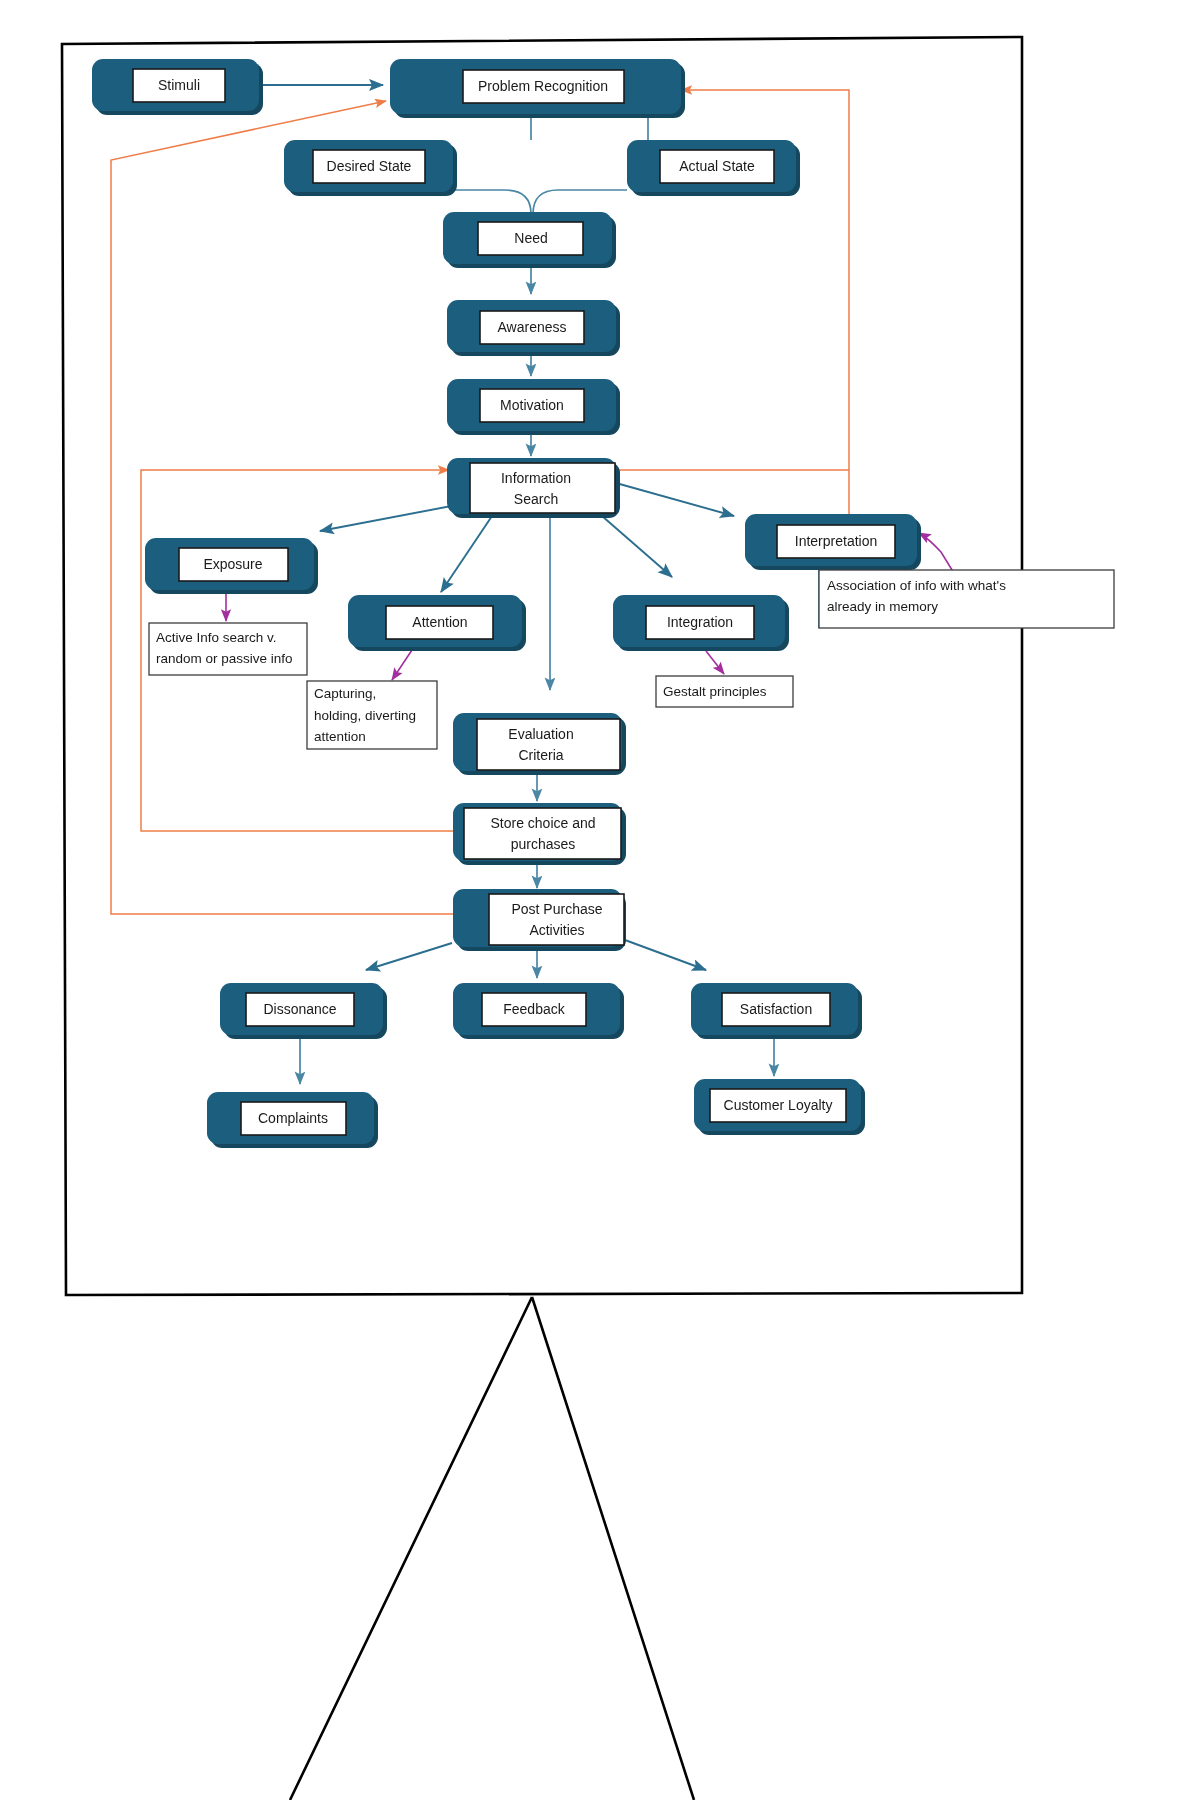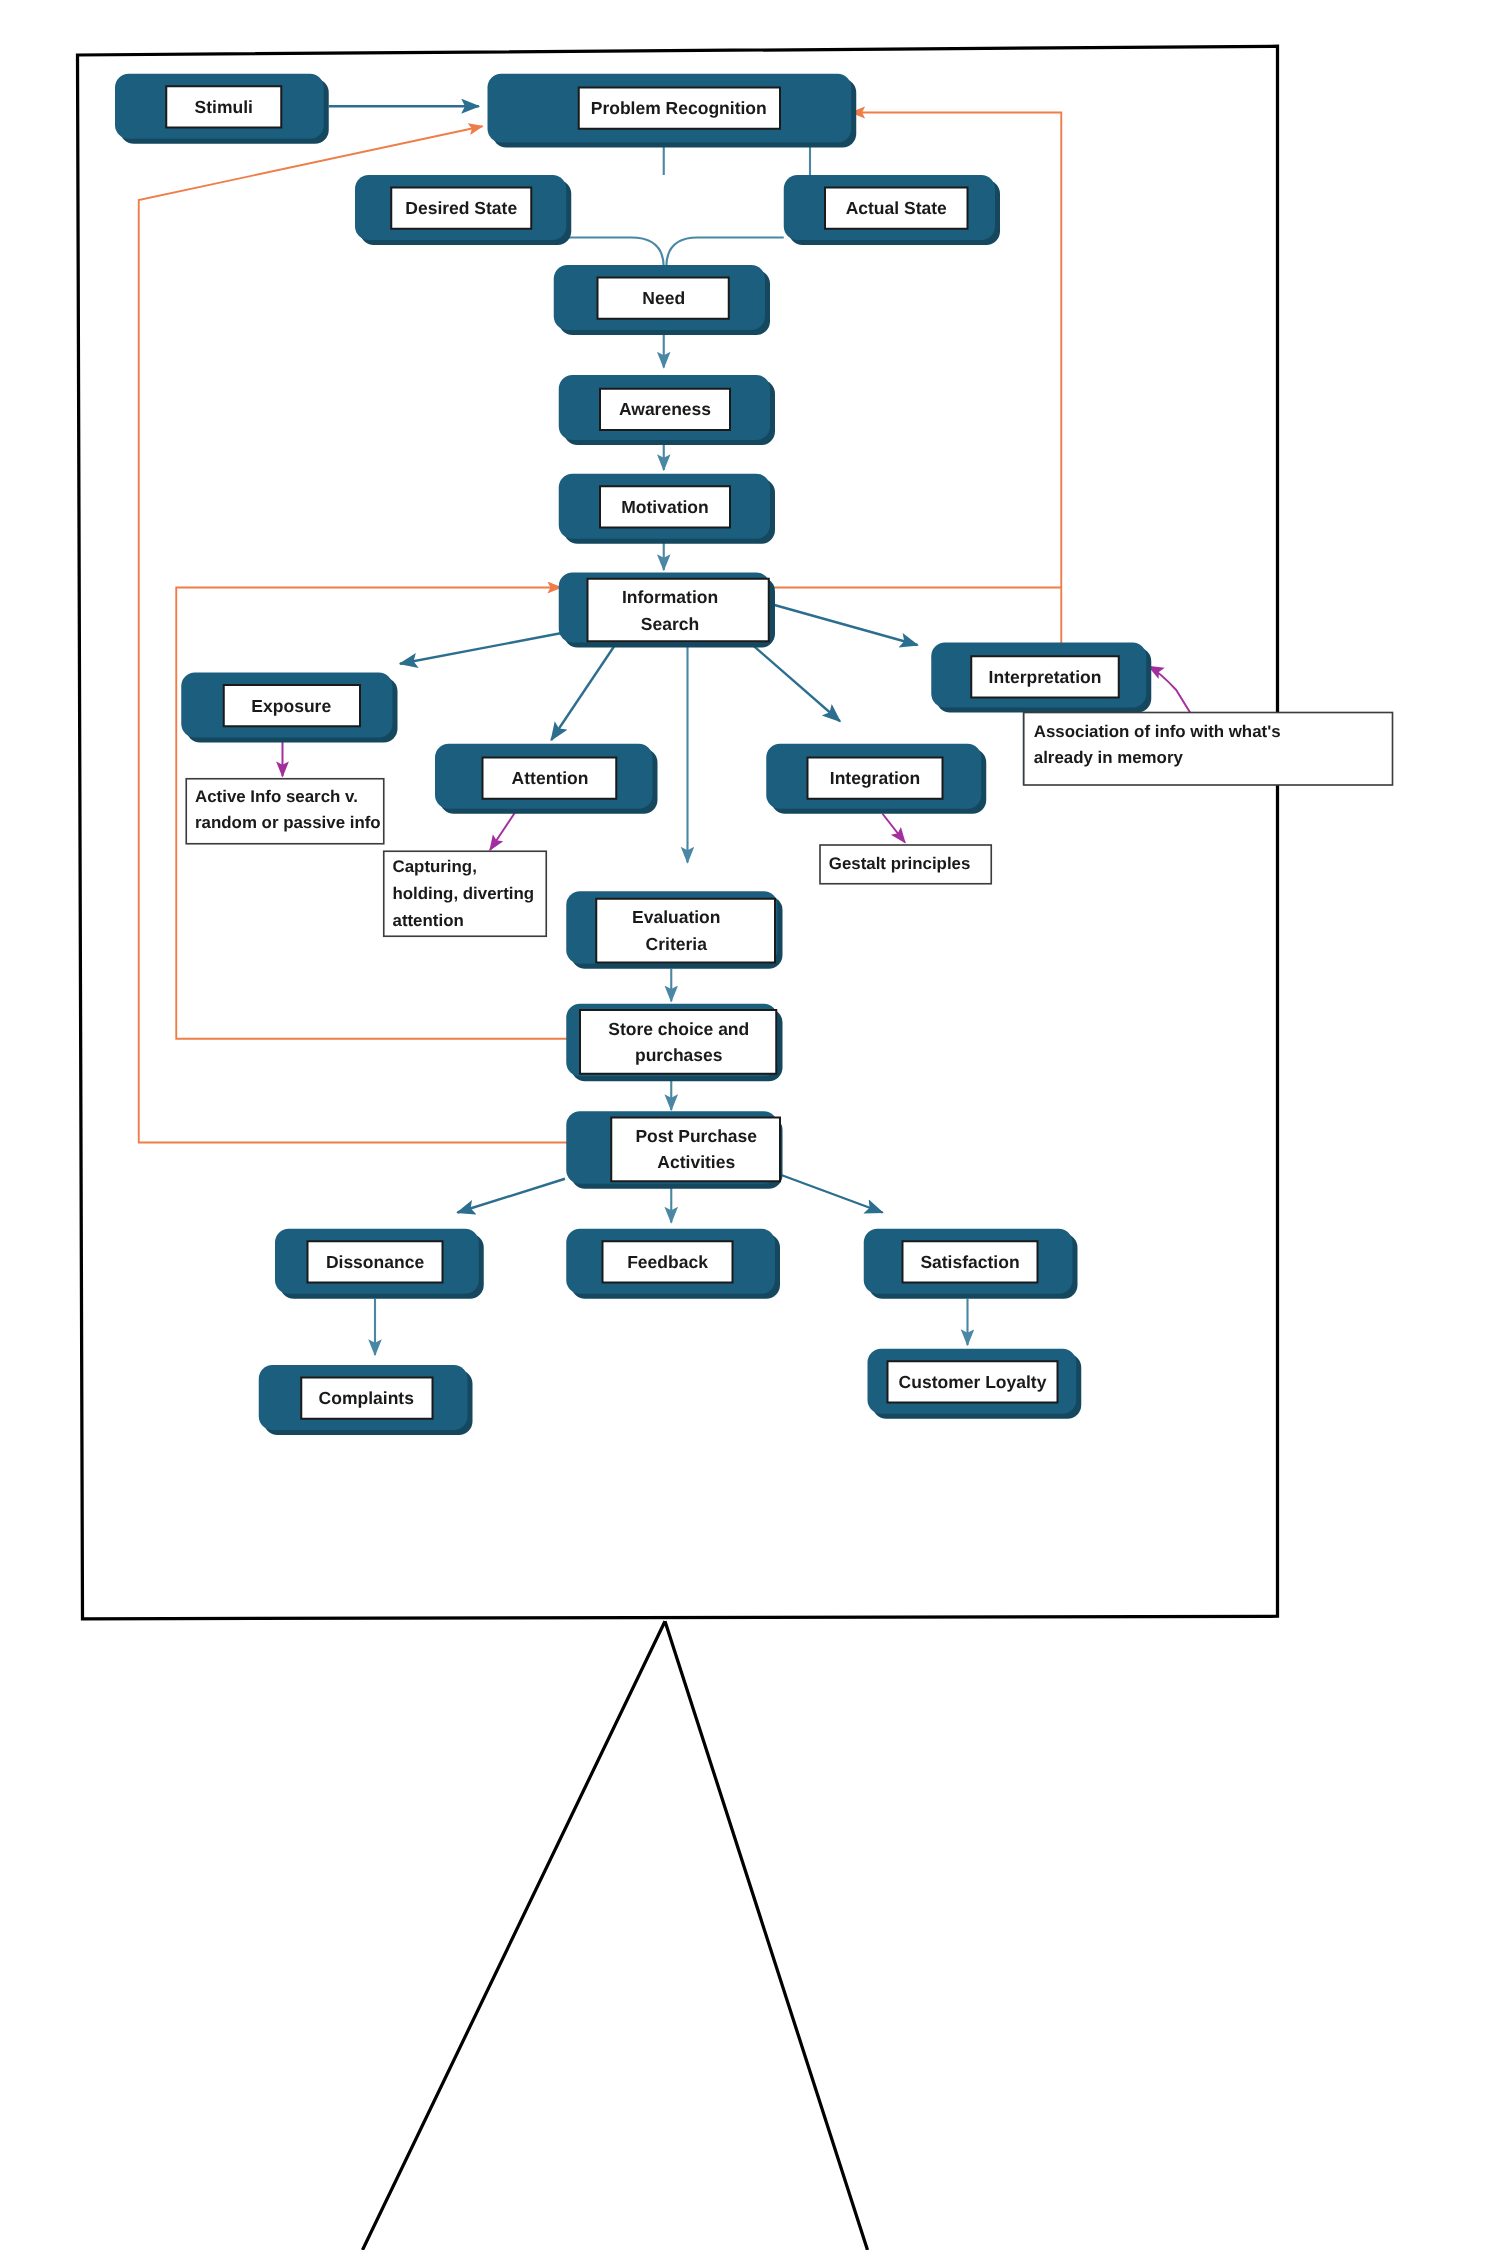--- a/index.html
+++ b/index.html
@@ -7,21 +7,20 @@
     padding: 0;
     background: #ffffff;
   }
   #stage {
     position: relative;
     width: 1200px;
     height: 1800px;
     background: #ffffff;
     overflow: hidden;
     font-family: "Liberation Sans", sans-serif;
-    font-weight: bold;
   }
   #diagram {
     position: absolute;
     left: 0;
     top: 0;
     width: 1200px;
     height: 1800px;
     display: block;
   }
   .node-fill   { fill: #1b5e7e; }

